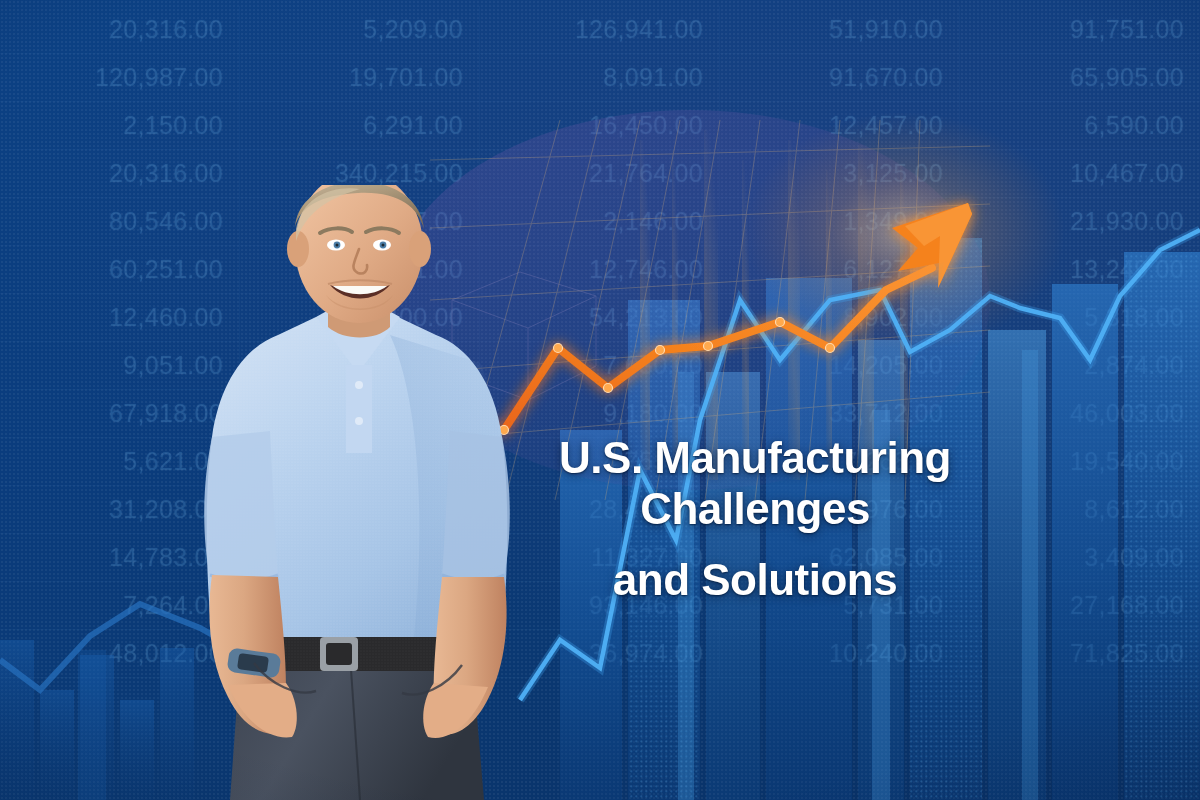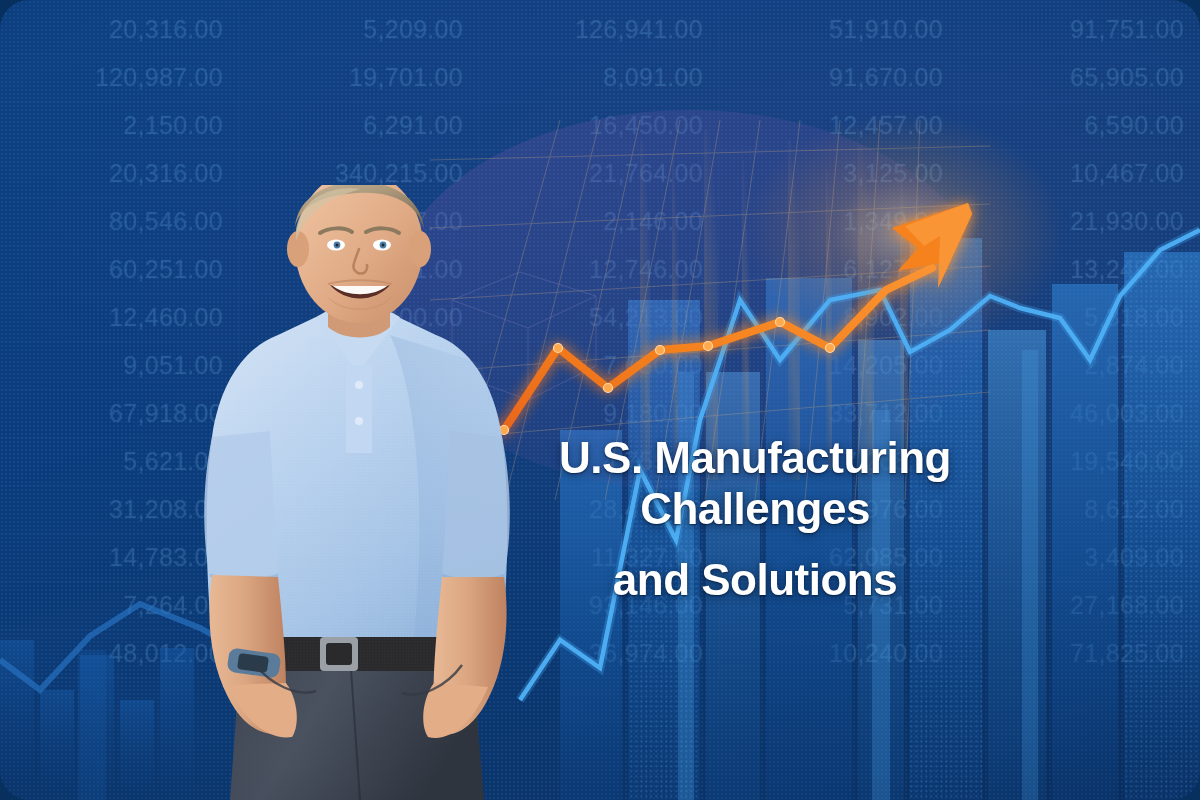--- a/index.html
+++ b/index.html
@@ -9,21 +9,20 @@
     background:#07305f;
     font-family:"Liberation Sans", sans-serif;
   }
   .stage{
     position:relative;
     width:1200px; height:800px;
     overflow:hidden;
     background:
       radial-gradient(120% 90% at 72% 28%, rgba(40,70,135,0.55) 0%, rgba(10,52,106,0) 60%),
       linear-gradient(160deg,#0c4184 0%, #0a3c7d 38%, #0a3872 68%, #082f63 100%);
-    border-radius: 29px;
   }
 
   
   .numgrid{
     position:absolute; inset:0;
     display:grid;
     grid-template-columns:repeat(5,1fr);
     grid-auto-rows:48px;
     padding-top:6px;
     opacity:.55;

